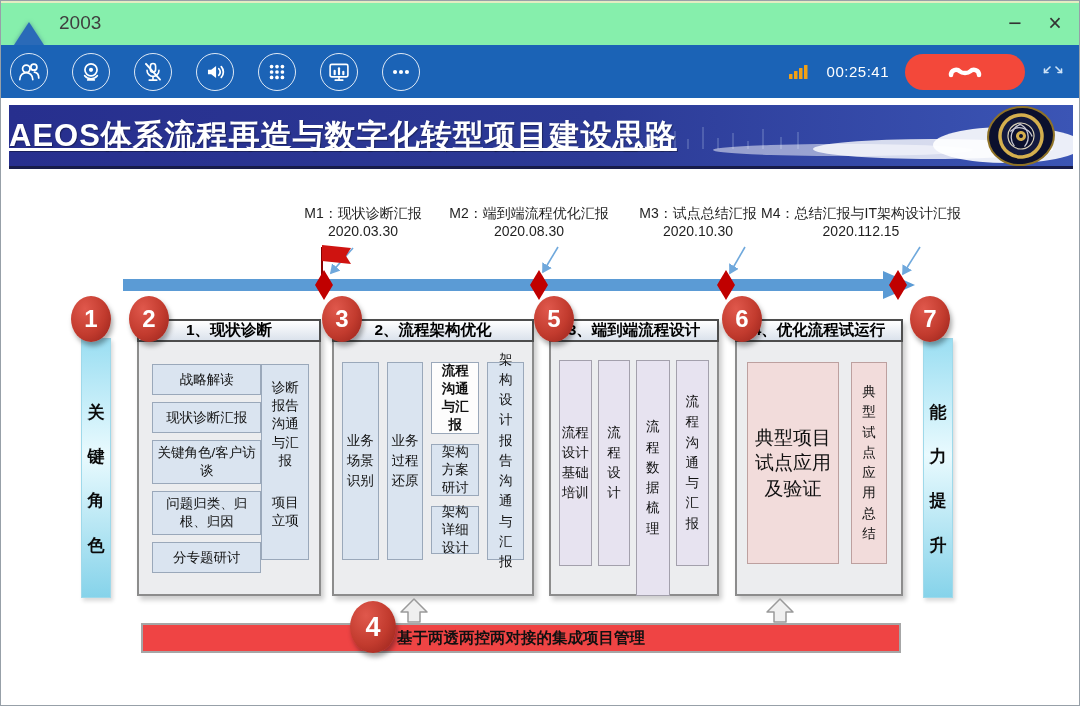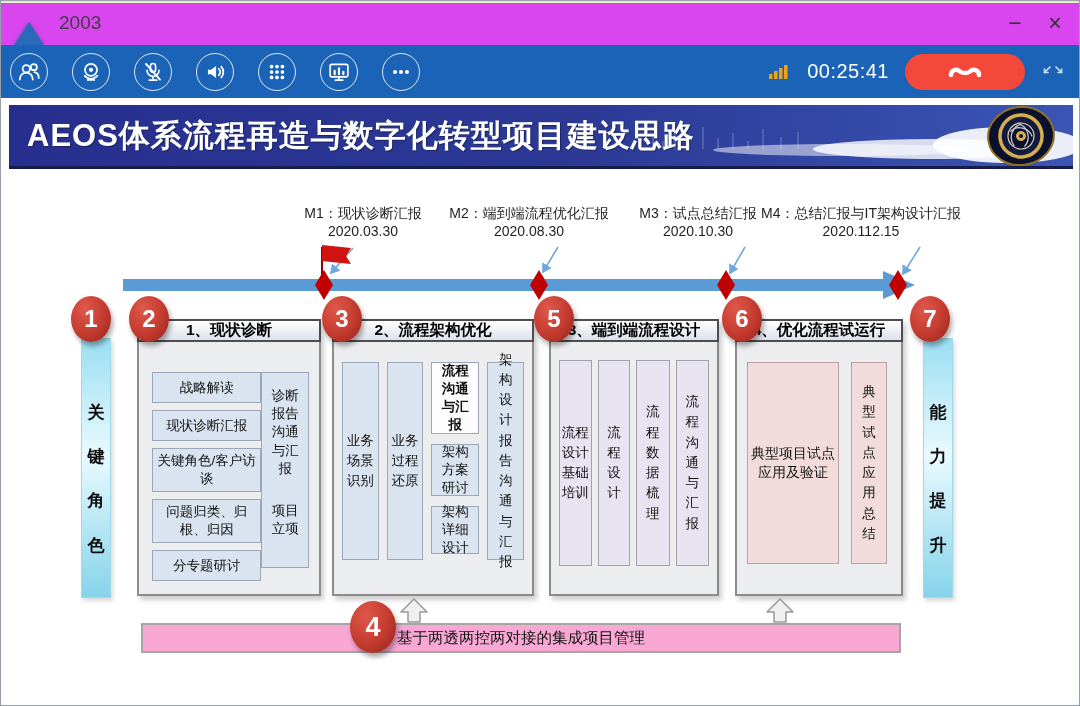--- a/index.html
+++ b/index.html
@@ -1,48 +1,48 @@
 <!DOCTYPE html>
 <html><head>
 <meta charset="utf-8">
 <style>
   * { margin:0; padding:0; box-sizing:border-box; }
   html,body { width:1080px; height:706px; font-family:"Liberation Sans","DejaVu Sans",sans-serif; }
   .window { position:relative; width:1080px; height:706px; background:#fff; border:1px solid #97a0a8; overflow:hidden; }
   .top-strip { position:absolute; top:0; left:0; right:0; height:2px; background:#e4ecc2; z-index:40; }
 
   
-  .titlebar { position:relative; height:44px; background:#d946ef; display:flex; align-items:center; }
+  .titlebar { position:relative; height:44px; background:#86efac; display:flex; align-items:center; }
   .notch { position:absolute; left:13px; bottom:0; width:0; height:0;
            border-left:15px solid transparent; border-right:15px solid transparent;
            border-bottom:23px solid #2a6ab8; filter:drop-shadow(0 0 2px rgba(40,80,140,.5)); }
   .win-title { margin-left:58px; font-size:19px; color:#3f3f3f; }
   .win-controls { position:absolute; right:10px; top:0; height:44px; display:flex; align-items:center; gap:12px; }
   .win-btn { background:none; border:none; cursor:pointer; color:#333; width:28px; height:28px;
              font-size:23px; line-height:26px; text-align:center; padding:0; }
 
   
   .toolbar { position:relative; height:53px; background:#1b63b6; display:flex; align-items:center; }
   .tool-icons { display:flex; gap:24px; padding-left:9px; align-items:center; }
   .tool-btn { width:38px; height:38px; border-radius:50%; border:1.5px solid rgba(255,255,255,.85);
               background:none; display:flex; align-items:center; justify-content:center; cursor:pointer; padding:0; }
   .tool-btn svg { width:26px; height:26px; }
   .tool-right { position:absolute; right:14px; top:0; height:53px; display:flex; align-items:center; gap:16px; }
-  .timer { color:#fff; font-size:20px; letter-spacing:.5px; }
+  .timer { color:#fff; font-size:15px; letter-spacing:.5px; }
   .hangup { width:120px; height:36px; border-radius:18px; background:#f3483a; border:none; cursor:pointer;
             display:flex; align-items:center; justify-content:center; }
   .resize-btn { background:none; border:none; cursor:pointer; padding:0; display:flex; }
 
   
   .slide { position:relative; width:1080px; height:609px; background:#fff; }
   .banner { position:absolute; top:7px; left:8px; right:8px; height:64px;
             background:linear-gradient(90deg,#272f8e 0%,#2c3a96 55%,#3b55b5 100%);
             border-bottom:3px solid #171c4a; display:flex; align-items:center; overflow:hidden; }
-  .banner-title { color:#fff; font-weight:bold; font-size:31px; margin-left:18px; white-space:nowrap;
-                  letter-spacing:1px; z-index:2; text-shadow:1px 1px 1px rgba(0,0,0,.35); }
+  .banner-title { color:#fff; font-weight:bold; font-size:31px; white-space:nowrap;
+                  letter-spacing:1px; z-index:2; text-shadow:1px 1px 1px rgba(0,0,0,.35);text-decoration:underline; }
   .banner-art { position:absolute; right:0; top:0; height:64px; width:440px; z-index:1; }
 
   .ms { position:absolute; top:106px; transform:translateX(-50%); text-align:center;
         font-size:14px; color:#1f1f1f; line-height:1.3; white-space:nowrap; }
 
   .overlay { position:absolute; inset:0; width:1080px; height:609px; pointer-events:none; z-index:3; }
 
   .badge { position:absolute; width:40px; height:46px; border-radius:50%; z-index:5;
            background:radial-gradient(ellipse at 35% 28%, #e0584c 0%, #c23b2e 55%, #94211a 100%);
            color:#fff; font-weight:bold; font-size:24px; display:flex; align-items:center; justify-content:center;
@@ -71,22 +71,22 @@
 
   .barV { background:#dae4f0; border:1px solid #9aa8ba; display:flex; align-items:center; justify-content:center;
           text-align:center; font-size:13.5px; color:#111; line-height:1.5; word-break:break-all; }
   .boxM { background:#dae4f0; border:1px solid #9aa8ba; display:flex; align-items:center; justify-content:center;
           text-align:center; font-size:13.5px; color:#111; line-height:1.35; word-break:break-all; padding:0 3px; }
   .boxM.white { background:#fdfdfd; font-weight:bold; }
   .barC { background:#e7e3f0; border:1px solid #a3a0ac; }
   .pink { background:#f2dcdb; border:1px solid #bda09f; }
 
   .bottom-bar { position:absolute; left:140px; top:525px; width:760px; height:30px; z-index:2;
-                background:#f9a8d4; border:2px solid #a6a6a6; display:flex; align-items:center; justify-content:center;
-                font-weight:normal; font-size:15.5px; color:#111; }
+                background:#ef4444; border:2px solid #a6a6a6; display:flex; align-items:center; justify-content:center;
+                font-weight:bold; font-size:15.5px; color:#111; }
 </style>
 </head>
 <body>
 
 <div class="window">
   <div class="top-strip"></div>
 
   <div class="titlebar">
     <div class="notch"></div>
     <span class="win-title">2003</span>
@@ -273,21 +273,21 @@
     <div class="badge big" style="left:349px;top:503px">4</div>
     <div class="badge" style="left:533px;top:198px">5</div>
     <div class="badge" style="left:721px;top:198px">6</div>
     <div class="badge" style="left:909px;top:198px">7</div>
 
     <div class="vbar" style="left:80px">关键角色</div>
     <div class="vbar" style="left:922px">能力提升</div>
 
     <div class="col" style="left:136px;width:184px">
       <div class="col-h">1、现状诊断</div>
-      <div class="col-body" style="padding:30px 10px 0 13px;">
+      <div class="col-body" style="padding:22px 10px 0 13px;">
         <div style="display:flex;flex-direction:column;gap:7px;width:110px">
           <div class="boxA">战略解读</div>
           <div class="boxA">现状诊断汇报</div>
           <div class="boxA tall">关键角色/客户访谈</div>
           <div class="boxA tall">问题归类、归根、归因</div>
           <div class="boxA">分专题研讨</div>
         </div>
         <div class="sideA">
           <span>诊断报告沟通与汇报</span>
           <span>项目立项</span>
@@ -307,29 +307,29 @@
         </div>
         <div class="barV" style="width:38px;height:198px;padding:0 4px">架构设计报告沟通与汇报</div>
       </div>
     </div>
 
     <div class="col" style="left:548px;width:170px">
       <div class="col-h">3、端到端流程设计</div>
       <div class="col-body" style="padding:18px 8px 0 8px;gap:6px">
         <div class="barV barC" style="width:34px;height:206px;padding:0 0">流程设计基础培训</div>
         <div class="barV barC" style="width:34px;height:206px;padding:0 2px">流程设计</div>
-        <div class="barV barC" style="width:34px;height:206px;padding:0 8px">流程数据梳理</div>
+        <div class="barV barC" style="width:34px;height:236px;padding:0 8px">流程数据梳理</div>
         <div class="barV barC" style="width:34px;height:206px;padding:0 9px">流程沟通与汇报</div>
       </div>
     </div>
 
     <div class="col" style="left:734px;width:168px">
       <div class="col-h">4、优化流程试运行</div>
       <div class="col-body" style="padding:20px 10px 0 10px;gap:12px">
-        <div class="boxM pink" style="width:92px;height:202px;font-size:14px">典型项目试点应用及验证</div>
+        <div class="boxM pink" style="width:92px;height:202px;font-size:19px">典型项目试点应用及验证</div>
         <div class="barV pink" style="width:36px;height:202px;padding:0 9px">典型试点应用总结</div>
       </div>
     </div>
 
     <div class="bottom-bar">
       <span>基于两透两控两对接的集成项目管理</span>
     </div>
   </div>
 </div>
 

